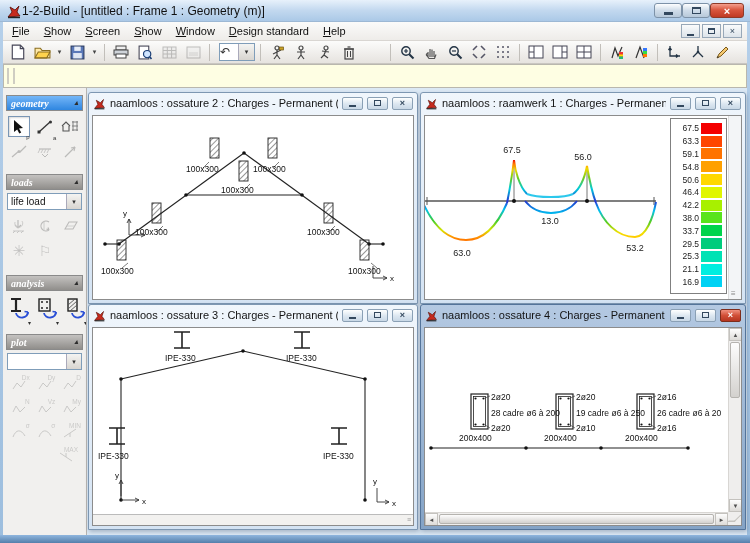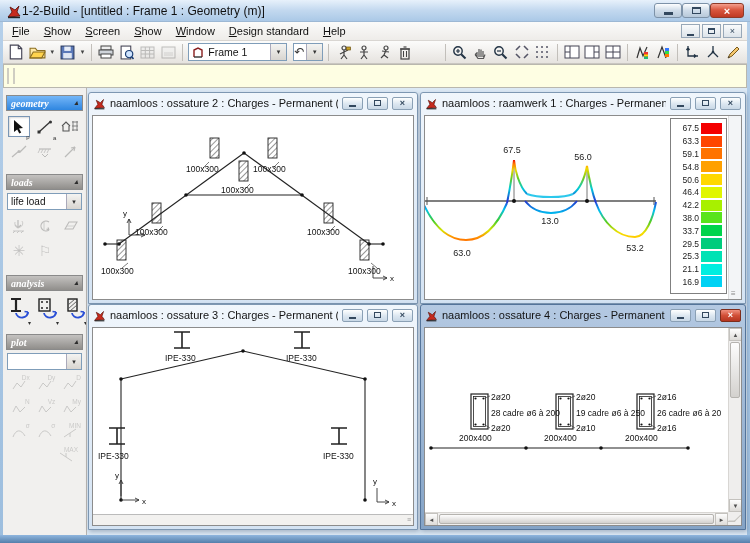--- a/index.html
+++ b/index.html
@@ -164,28 +164,20 @@
           <path d="M1,4.5 H14 M1,8 H14 M5.3,1 V12 M9.6,1 V12" stroke="#567" fill="none"></path>
         </svg>
       </span>
     <span class="tbtn dis">
         <svg width="15" height="13" viewBox="0 0 15 13">
           <rect x="1" y="1" width="13" height="11" fill="#e6ecf2" stroke="#567"></rect>
           <rect x="3" y="6" width="9" height="4" fill="#b8c8d8"></rect>
         </svg>
       </span>
     <span class="tb-sep"></span>
-    <span class="combo" style="width:118px;padding-left:3px;">
-      <svg width="12" height="11" viewBox="0 0 12 11">
-          <path d="M2,10 V3 L6,1 L10,3 V10" fill="none" stroke="#8a1f1f" stroke-width="1.4"></path>
-          <line x1="2" y1="10" x2="10" y2="10" stroke="#333" stroke-width="1.4"></line>
-        </svg>
-      <span style="margin-left:4px;">Frame 1</span>
-      <span class="cb-arrow">▾</span>
-    </span>
     <span class="combo" style="width:36px;margin-left:4px;justify-content:center;">
       <span style="font-size:12px;color:#333;">↶</span>
       <span class="cb-arrow">▾</span>
     </span>
     <span class="tb-sep"></span>
     <span class="tbtn">
         <svg width="14" height="15" viewBox="0 0 14 15">
           <circle cx="7" cy="3" r="2" fill="none" stroke="#444" stroke-width="1.2"></circle>
           <path d="M7,5 V10 M7,7 L3,9 M7,7 L11,5 M7,10 L4,14 M7,10 L10,14" stroke="#444" stroke-width="1.2" fill="none"></path>
           <rect x="9.5" y="2" width="4" height="3" fill="#c9a227" stroke="#6b5210" stroke-width="0.7"></rect>

